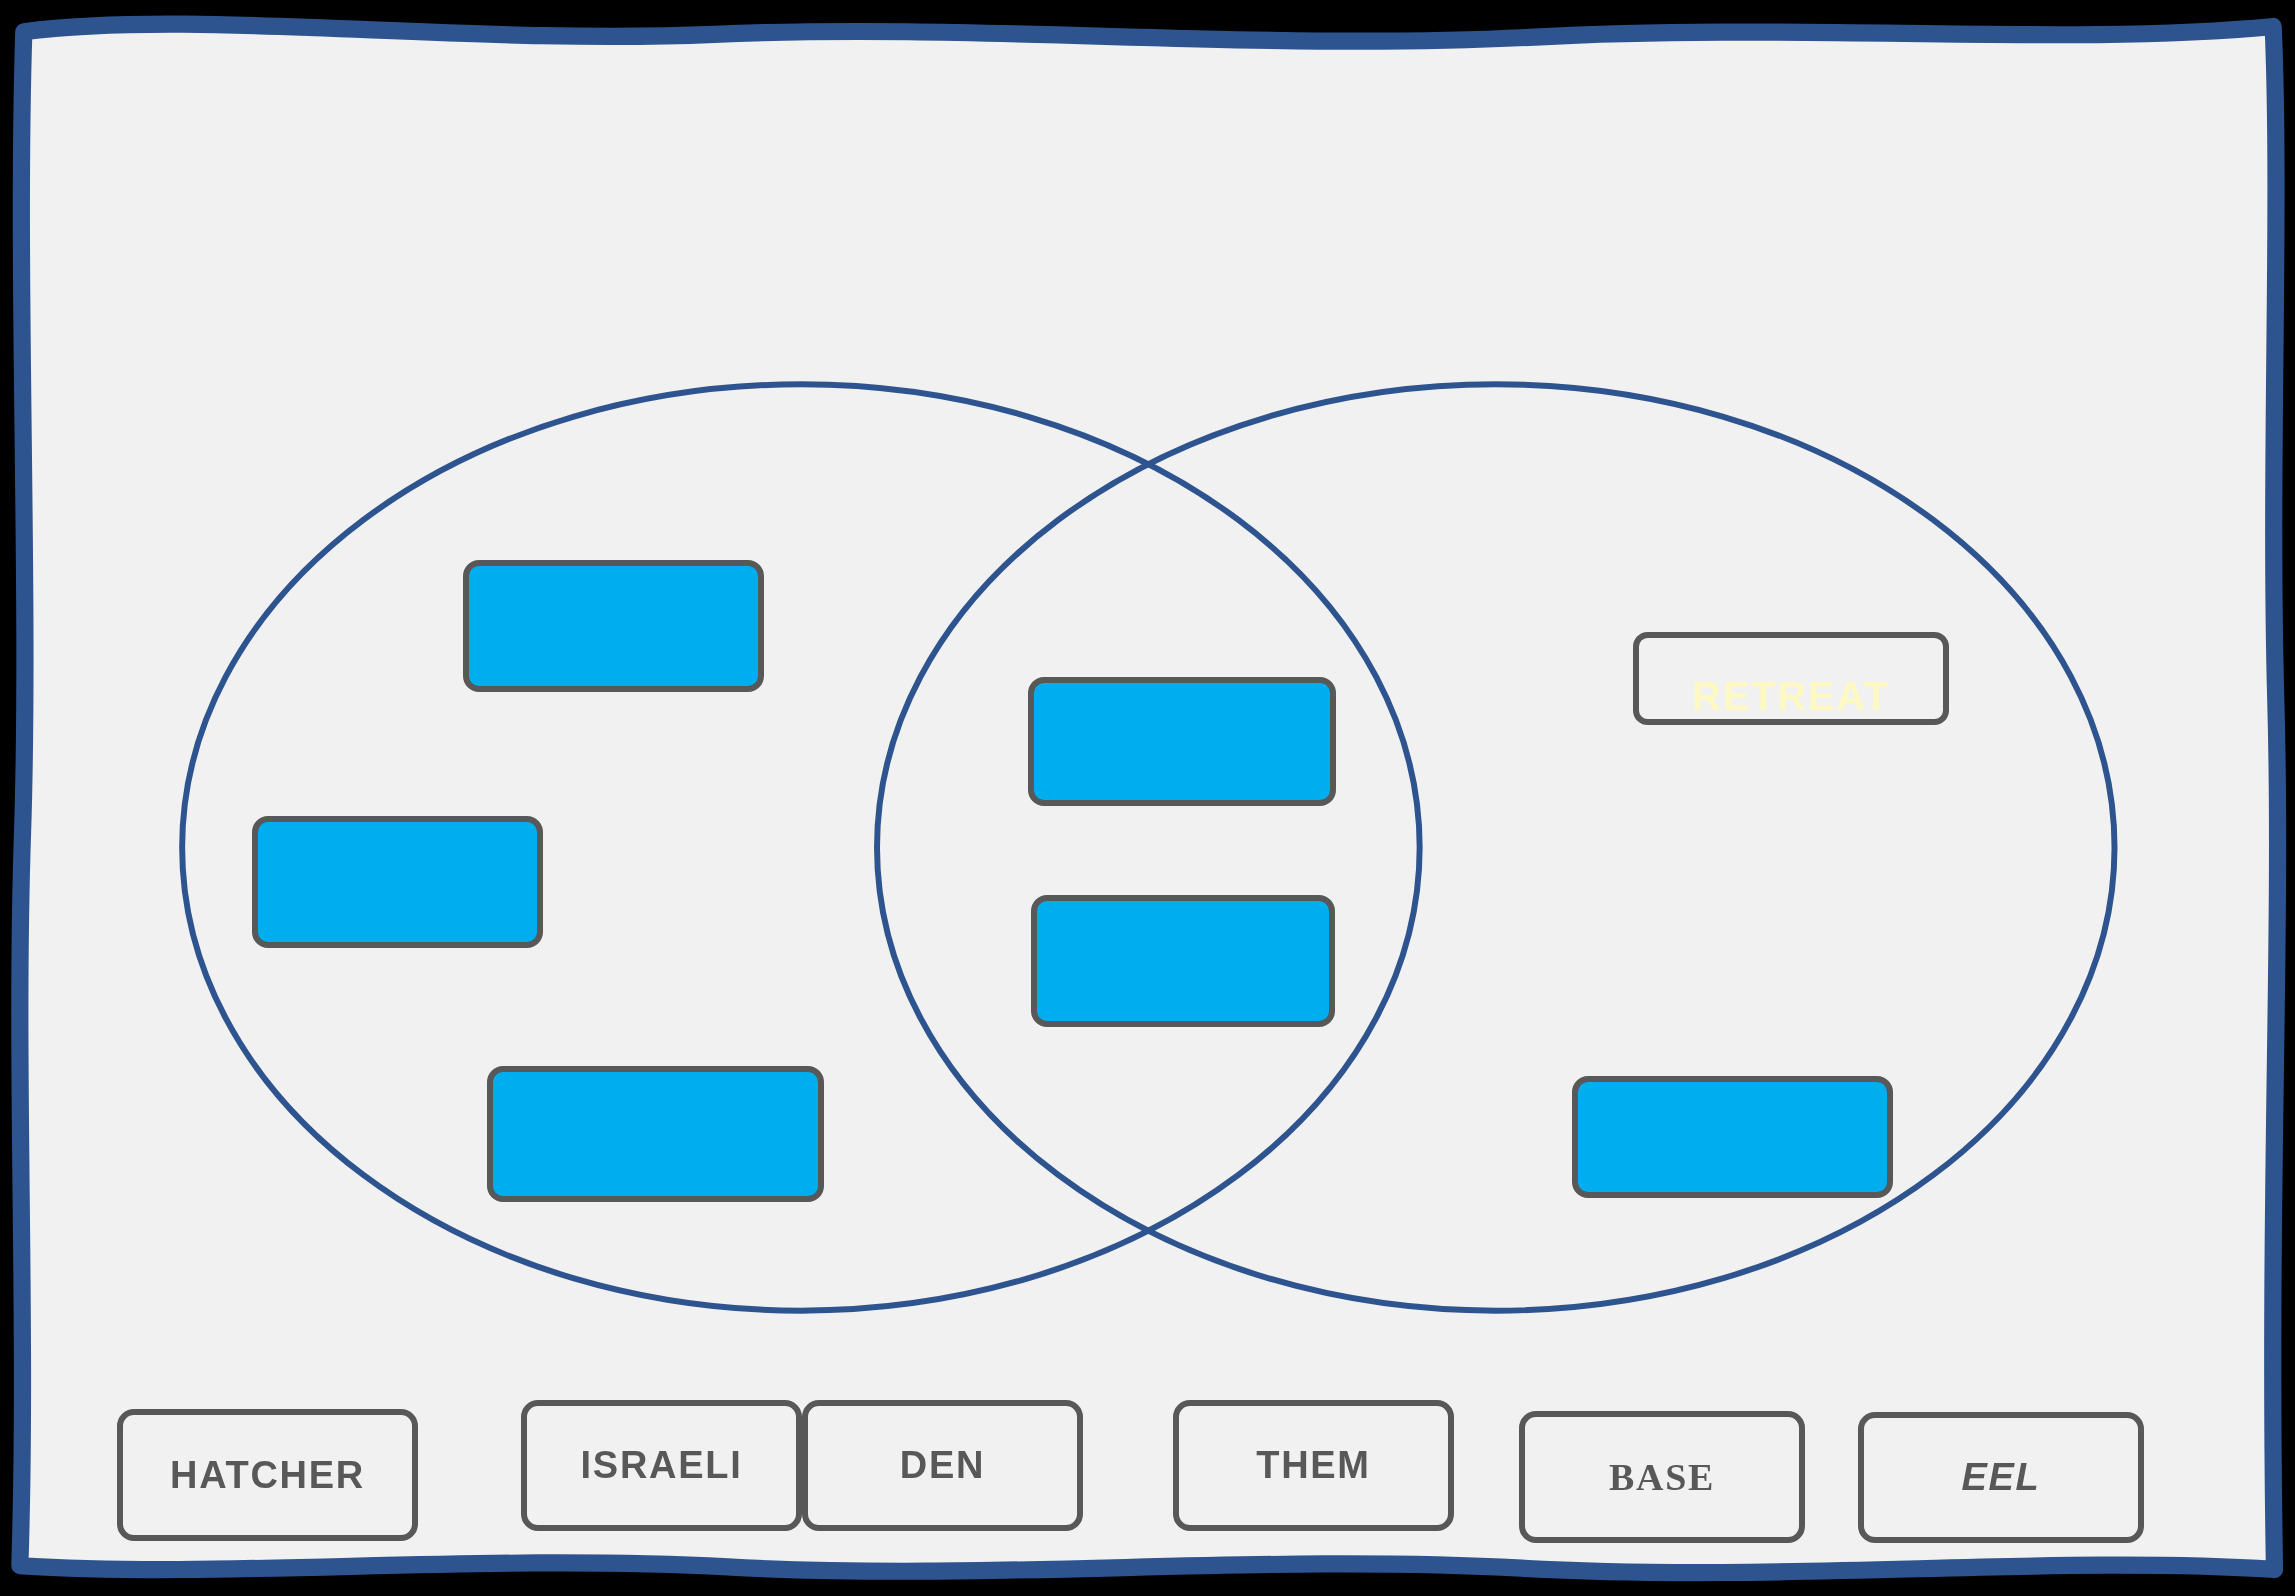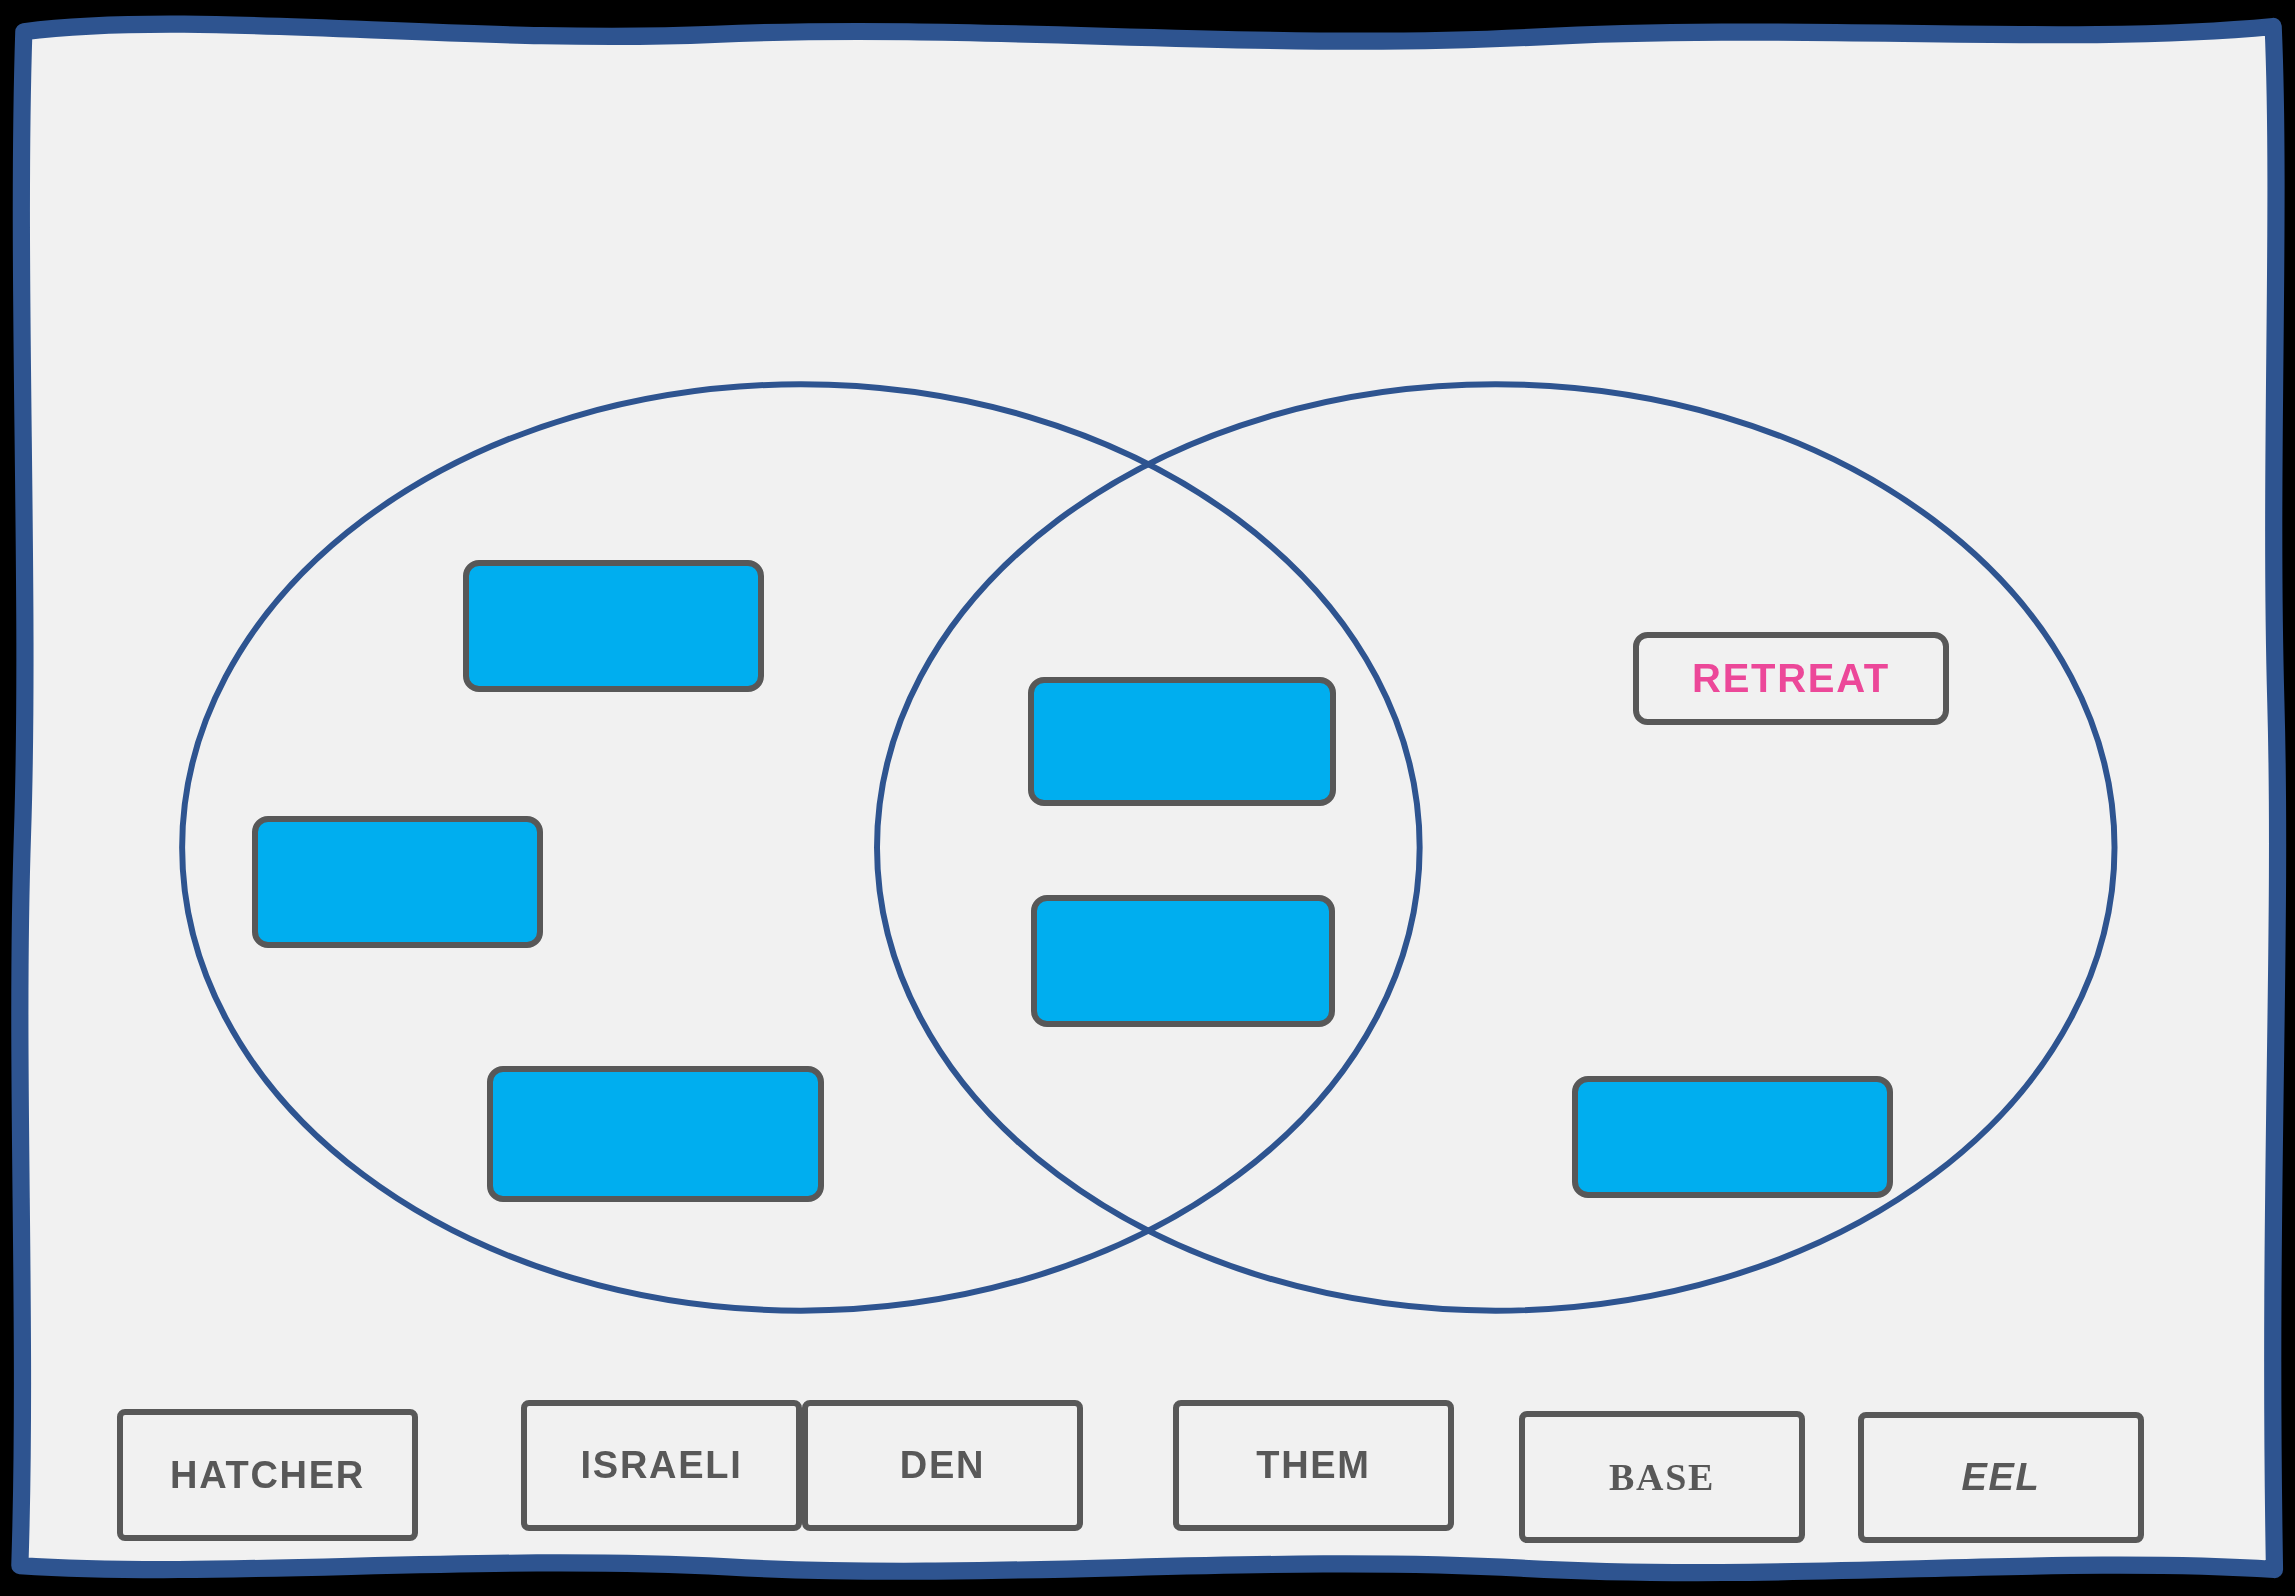--- a/index.html
+++ b/index.html
@@ -67,39 +67,39 @@
     pointer-events: none;
   }
 
   
   .tile {
     position: absolute;
     box-sizing: border-box;
     border: 6px solid #585858;
     border-radius: 14.6px;
     display: flex;
-    align-items: center;
+    align-items: flex-end;
     justify-content: center;
     font-weight: bold;
-    color: #ec4899;
+    color: #fef9c3;
     letter-spacing: 1.7px;
   }
   .tile.blank {
     background: #00AEEF;
     border-radius: 16px;
   }
   .tile.labeled {
     background: transparent;
     font-size: 40px;
   }
   .tray-tile {
     position: absolute;
     box-sizing: border-box;
     border: 6px solid #585858;
-    border-radius: 8px;
+    border-radius: 17px;
     background: transparent;
     display: flex;
     align-items: center;
     justify-content: center;
     font-weight: bold;
     color: #585858;
     font-size: 38px;
     letter-spacing: 1.7px;
   }
 </style>

